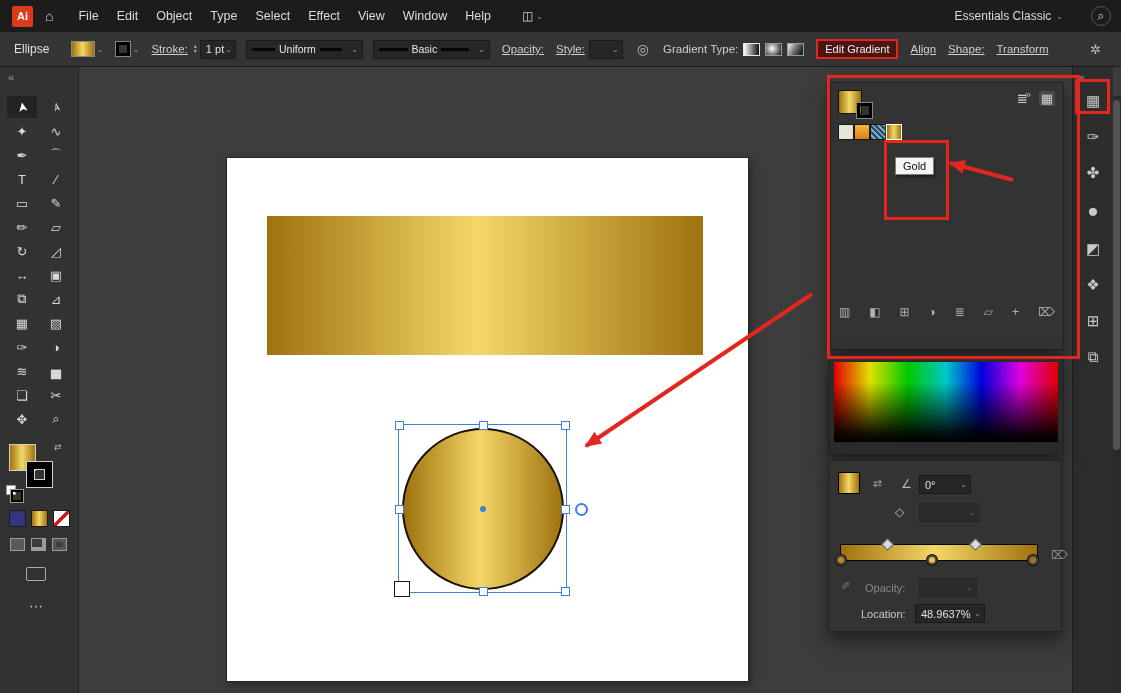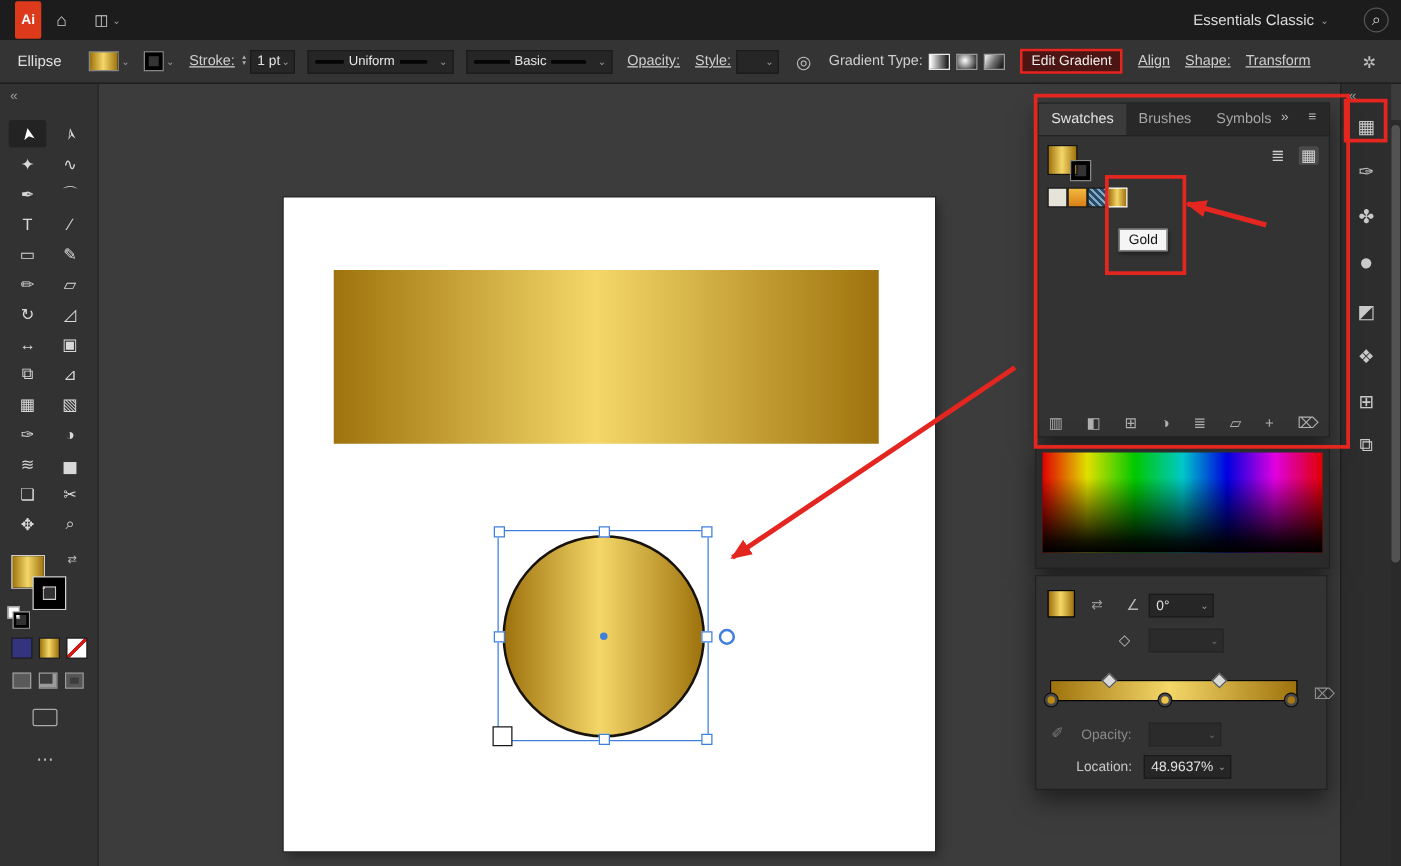--- a/index.html
+++ b/index.html
@@ -11,21 +11,21 @@
     --txt:#d6d6d6;
     --dimtxt:#9a9a9a;
   }
   html,body{margin:0;padding:0;background:#111;}
   .app{position:relative;width:1121px;height:693px;background:#3c3c3c;overflow:hidden;
        font-family:"Liberation Sans",sans-serif;color:var(--txt);user-select:none;}
 
   
   .menubar{position:absolute;left:0;top:0;width:100%;height:32px;background:#1c1c1c;
            display:flex;align-items:center;z-index:6;border-bottom:1px solid #111;}
-  .logo{width:21px;height:30px;margin-left:12px;background:#dd3a1c;color:#fff;font-weight:bold;
+  .logo{width:21px;height:21px;margin-left:12px;background:#dd3a1c;color:#fff;font-weight:bold;
         font-size:11px;display:flex;align-items:center;justify-content:center;border-radius:2px;}
   .home{margin-left:12px;font-size:14px;color:#cfcfcf;}
   .menus{display:flex;margin-left:16px;}
   .menu-item{background:none;border:none;padding:0 9px;font-size:12.5px;color:#dcdcdc;
              line-height:32px;font-family:inherit;cursor:default;}
   .arrange{margin-left:22px;display:flex;align-items:center;gap:3px;color:#cfcfcf;font-size:12px;}
   .spacer{flex:1;}
   .workspace{display:flex;align-items:center;gap:5px;font-size:12px;color:#dcdcdc;margin-right:28px;}
   .search-btn{margin-right:10px;font-size:13px;color:#cfcfcf;width:20px;height:20px;border:1px solid #555;
               border-radius:50%;display:flex;align-items:center;justify-content:center;background:none;}
@@ -180,20 +180,32 @@
   .arrows{position:absolute;left:0;top:0;width:1121px;height:693px;z-index:9;pointer-events:none;}
 </style>
 </head>
 <body>
 
 <div class="app">
 
   <div class="menubar">
     <div class="logo">Ai</div>
     <span class="home">⌂</span>
+    <div class="menus">
+
+    <button class="menu-item">File</button>
+        <button class="menu-item">Edit</button>
+        <button class="menu-item">Object</button>
+        <button class="menu-item">Type</button>
+        <button class="menu-item">Select</button>
+        <button class="menu-item">Effect</button>
+        <button class="menu-item">View</button>
+        <button class="menu-item">Window</button>
+        <button class="menu-item">Help</button>
+      </div>
     <div class="arrange">
       <span>◫</span>
       <span class="chev">⌄</span>
     </div>
     <div class="spacer"></div>
     <div class="workspace">
       <span>Essentials Classic</span>
       <span class="chev">⌄</span>
     </div>
     <button class="search-btn">
@@ -388,26 +400,20 @@
         <button class="rs-icon">❖</button>
         <button class="rs-icon">⊞</button>
         <button class="rs-icon">⧉</button>
       </div>
   </div>
   <div class="vscroll">
     <div class="vthumb"></div>
   </div>
 
   <div class="panel swatches-panel">
-    <div class="pheader">
-
-    <button class="ptab">Swatches</button>
-        <button class="ptab">Brushes</button>
-        <button class="ptab">Symbols</button>
-      </div>
     <button class="hicon" style="position:absolute;right:26px;top:5px;">»</button>
     <button class="hicon" style="position:absolute;right:4px;top:5px;">≡</button>
     <div class="sw-body">
       <span class="cur-thumb"></span>
       <span class="cur-mini"></span>
       <div class="view-toggles">
         <button class="vt">≣</button>
         <button class="vt active">▦</button>
       </div>
       <div class="sw-row">

